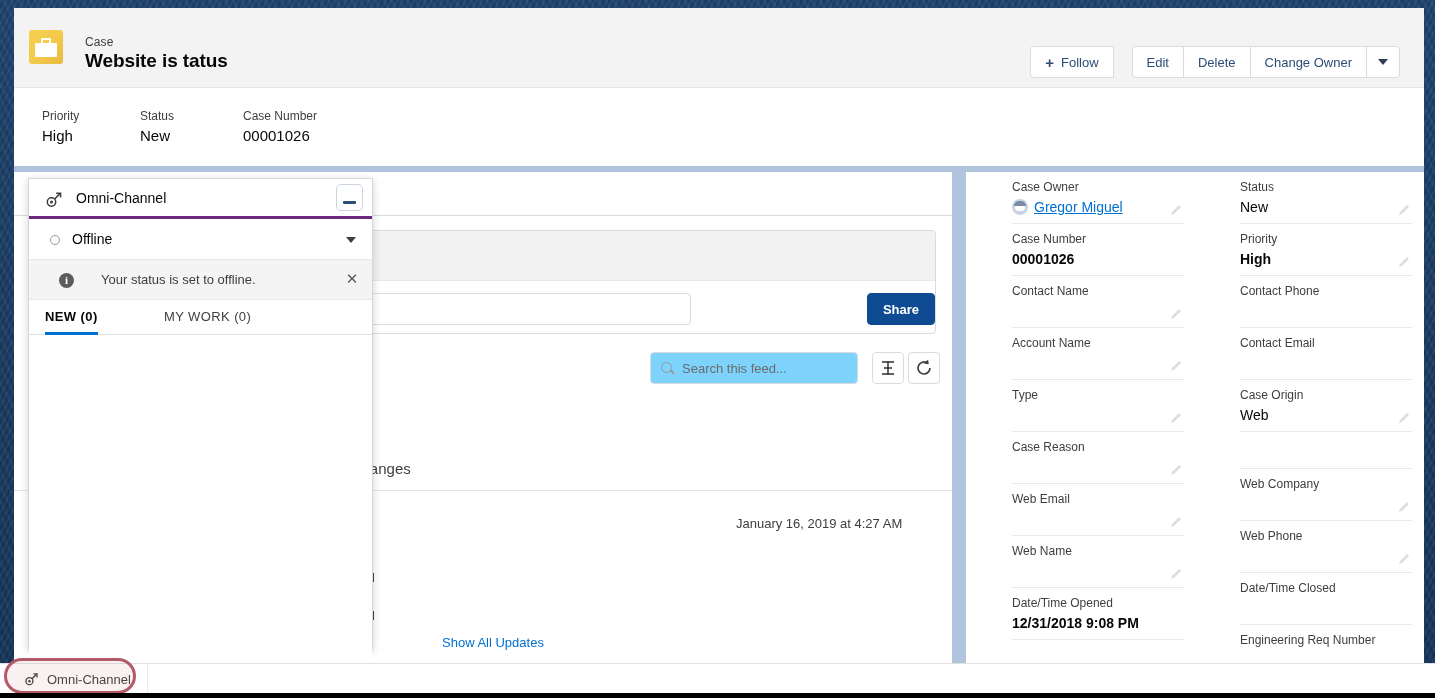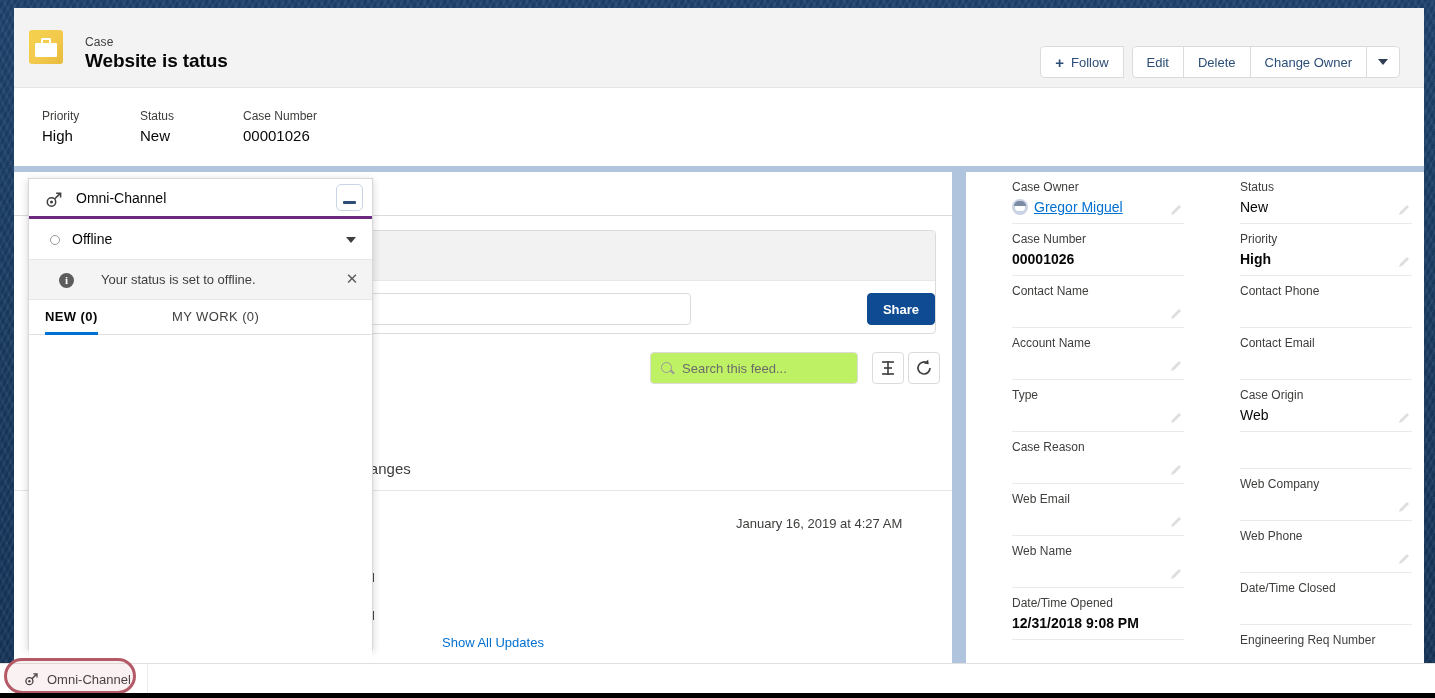--- a/index.html
+++ b/index.html
@@ -59,21 +59,21 @@
 
   .btn-group { position: absolute; right: 24px; top: 38px; display: flex; height: 32px; }
   .hbtn {
     height: 32px; display: flex; align-items: center; justify-content: center;
     gap: 7px; padding: 0 14px;
     background: #ffffff; border: 1px solid #dddbda; margin-left: -1px;
     font-size: 13px; color: #0070d2; color: #2b4d76; cursor: pointer;
     white-space: nowrap;
   }
   .hbtn:first-child { border-radius: 4px 0 0 4px; }
-  .hbtn.sep { margin-left: 8px; border-radius: 4px 0 0 4px; }
+  .hbtn.sep { margin-left: 18px; border-radius: 4px 0 0 4px; }
   .hbtn.caret { border-radius: 0 4px 4px 0; padding: 0 11px; }
   .plus-icon { font-size: 15px; line-height: 1; color: #2b4d76; font-weight: 600; }
   .caret-glyph {
     width: 0; height: 0; border-left: 5px solid transparent;
     border-right: 5px solid transparent; border-top: 6px solid #2e3d52;
   }
 
   
   .rec-fields {
     position: absolute; left: 0; top: 79px;
@@ -122,21 +122,21 @@
   .share-btn {
     position: absolute; left: 836px; top: 62px; width: 68px; height: 32px;
     background: #0f4b92; border: 1px solid #0f4b92; border-radius: 4px;
     color: #fff; font-size: 13px; font-weight: 600; cursor: pointer;
     font-family: "Liberation Sans", sans-serif;
   }
 
   .feed-toolbar { position: absolute; left: 0; top: 172px; width: 938px; height: 50px; }
   .feed-search {
     position: absolute; left: 636px; top: 8px; width: 208px; height: 32px;
-    border: 1px solid #dddbda; border-radius: 4px; background: #bef264;
+    border: 1px solid #dddbda; border-radius: 4px; background: #7dd3fc;
   }
   .feed-search .magnifier {
     position: absolute; left: 10px; top: 9px; width: 11px; height: 11px;
     border: 1.6px solid #9a9a9a; border-radius: 50%;
   }
   .feed-search .magnifier::after {
     content: ""; position: absolute; left: 8px; top: 8px;
     width: 5px; height: 1.6px; background: #9a9a9a; transform: rotate(45deg);
   }
   .feed-search .ph {
@@ -272,21 +272,21 @@
   }
 
   .omni-tabs { position: relative; height: 35px; border-bottom: 1px solid #e0e0e0; }
   .otab {
     position: absolute; top: 0; height: 35px; line-height: 33px;
     font-size: 13px; letter-spacing: .4px; cursor: pointer;
   }
   .otab.active { color: #080707; font-weight: bold; border-bottom: 3px solid #0070d2; }
   .otab.inactive { color: #3e3e3c; }
   #omni-tab-new { left: 16px; }
-  #omni-tab-mywork { left: 143px; }
+  #omni-tab-mywork { left: 135px; }
   .omni-body { height: 350px; background: #fff; }
 
   
   #utility-bar {
     position: absolute; left: 0; top: 663px;
     width: 1435px; height: 30px;
     background: #ffffff;
     border-top: 1px solid #e0e0e0;
     z-index: 60;
   }

